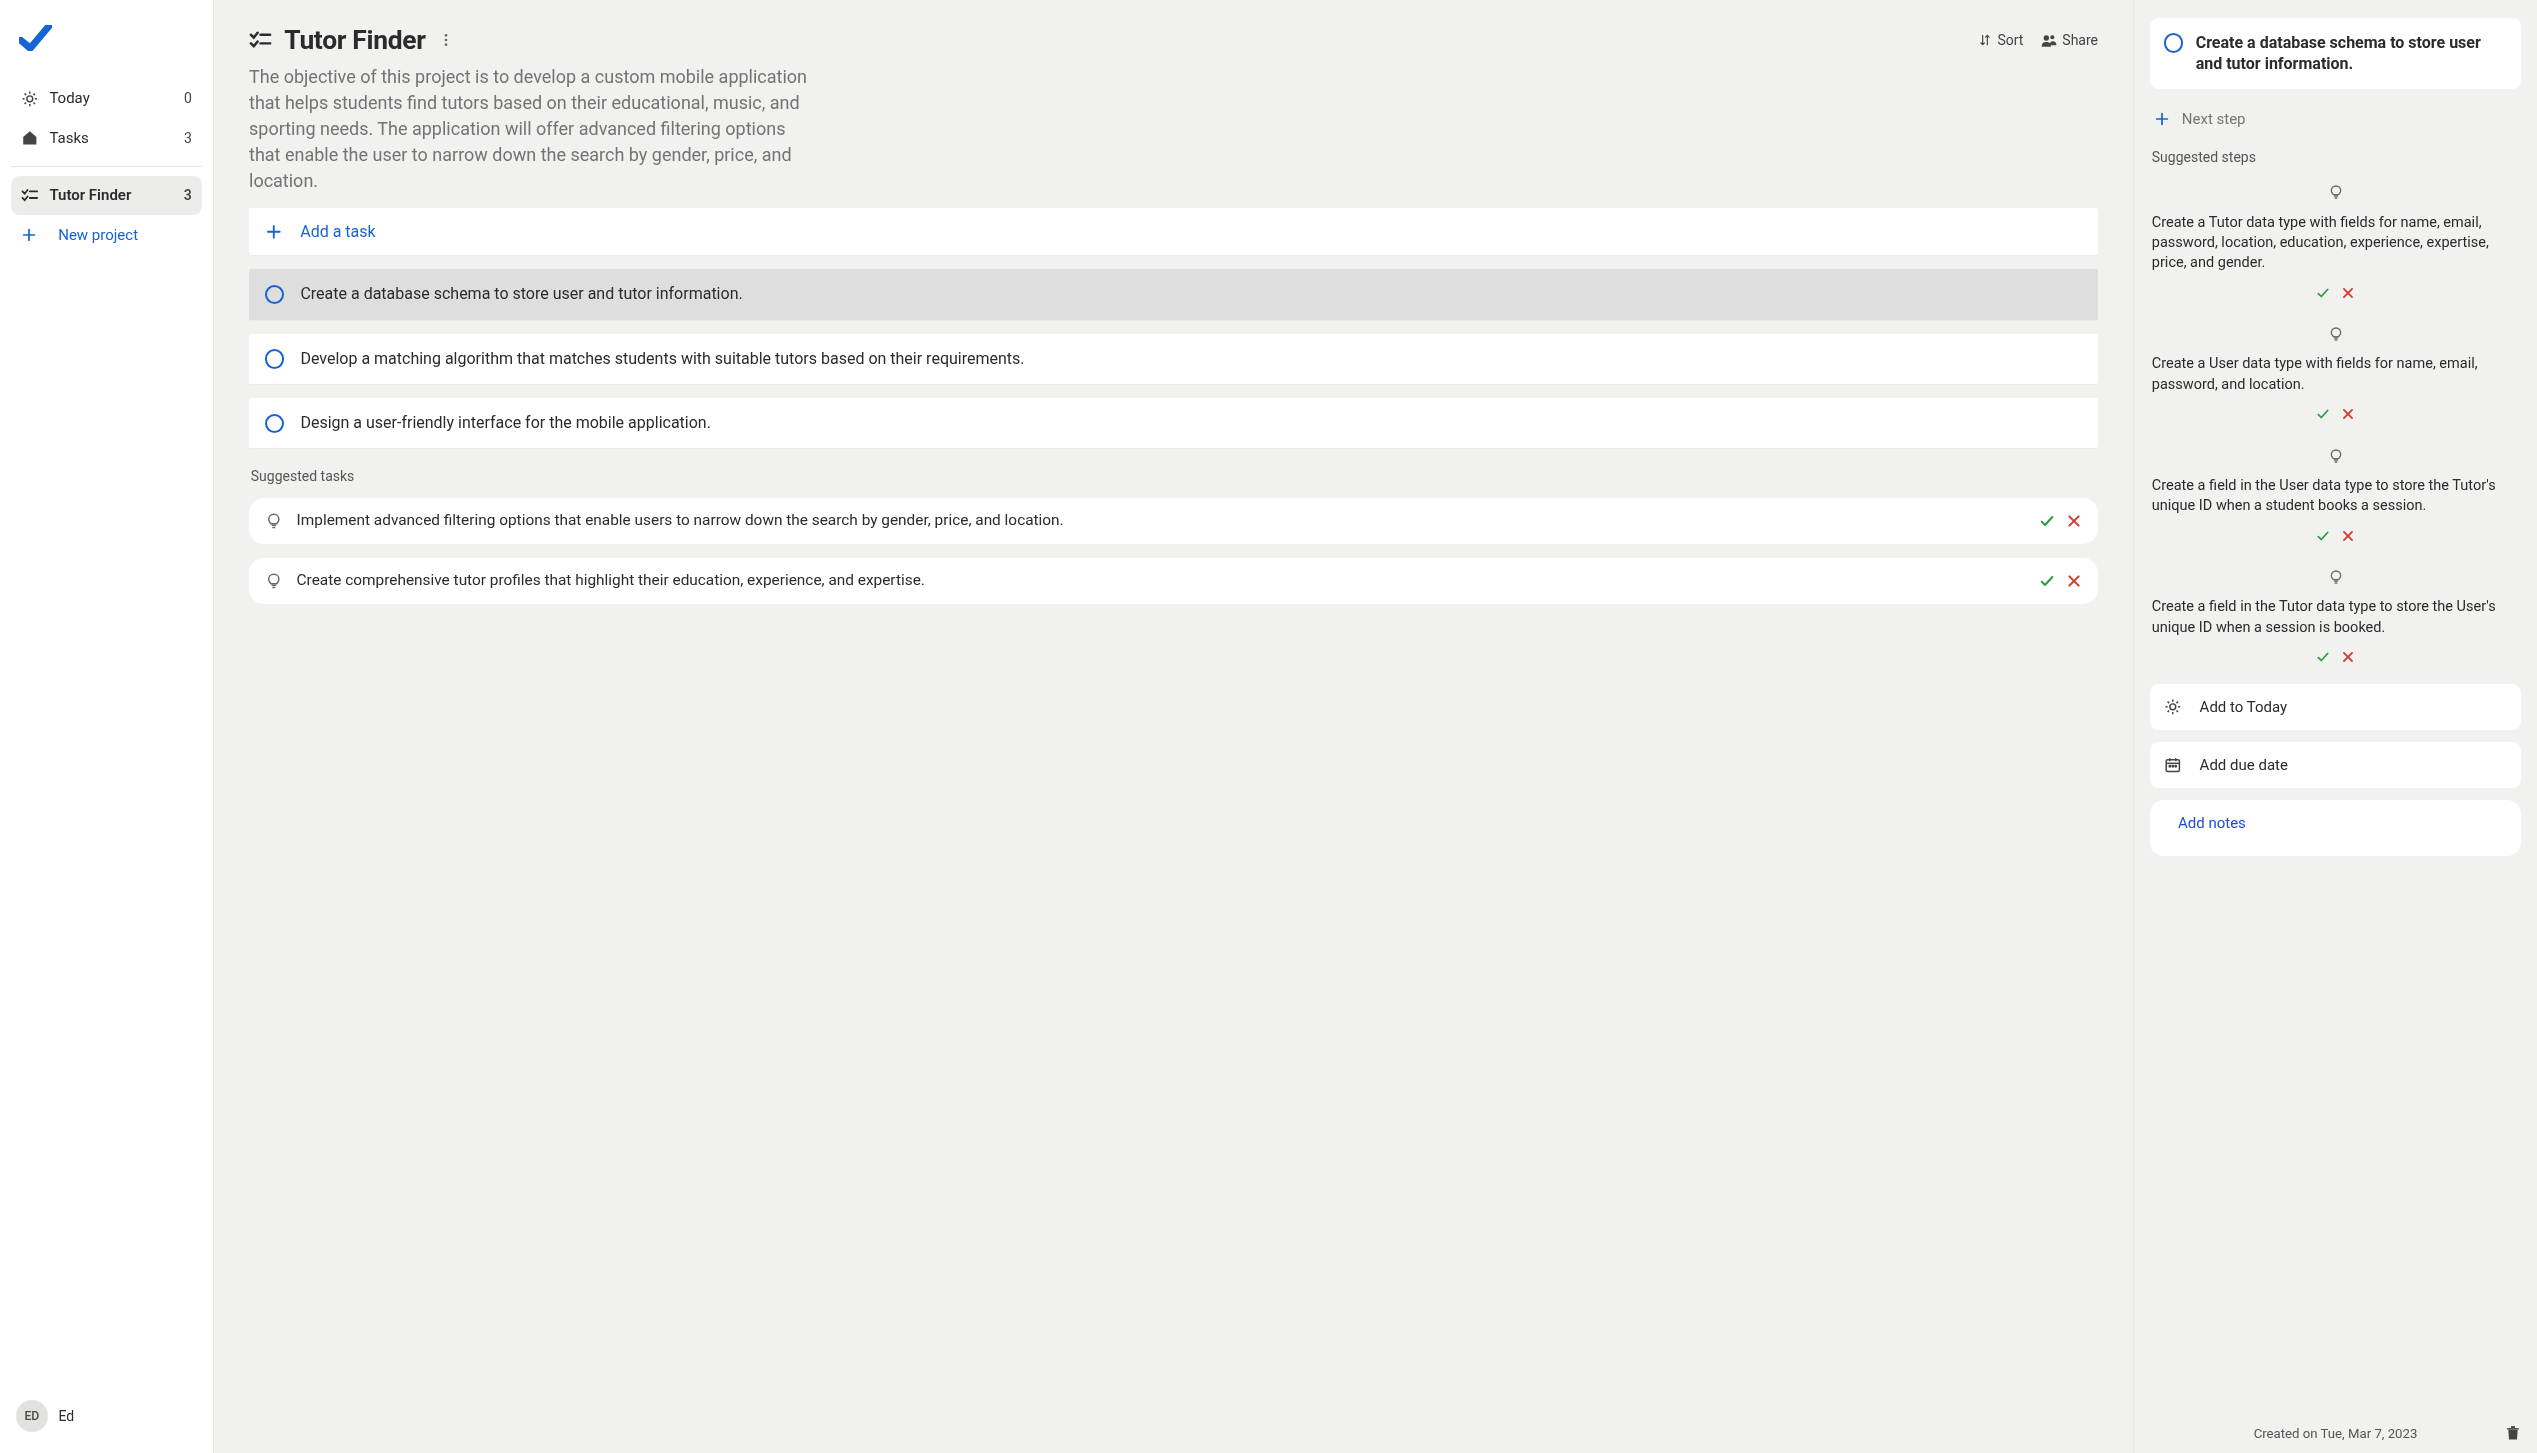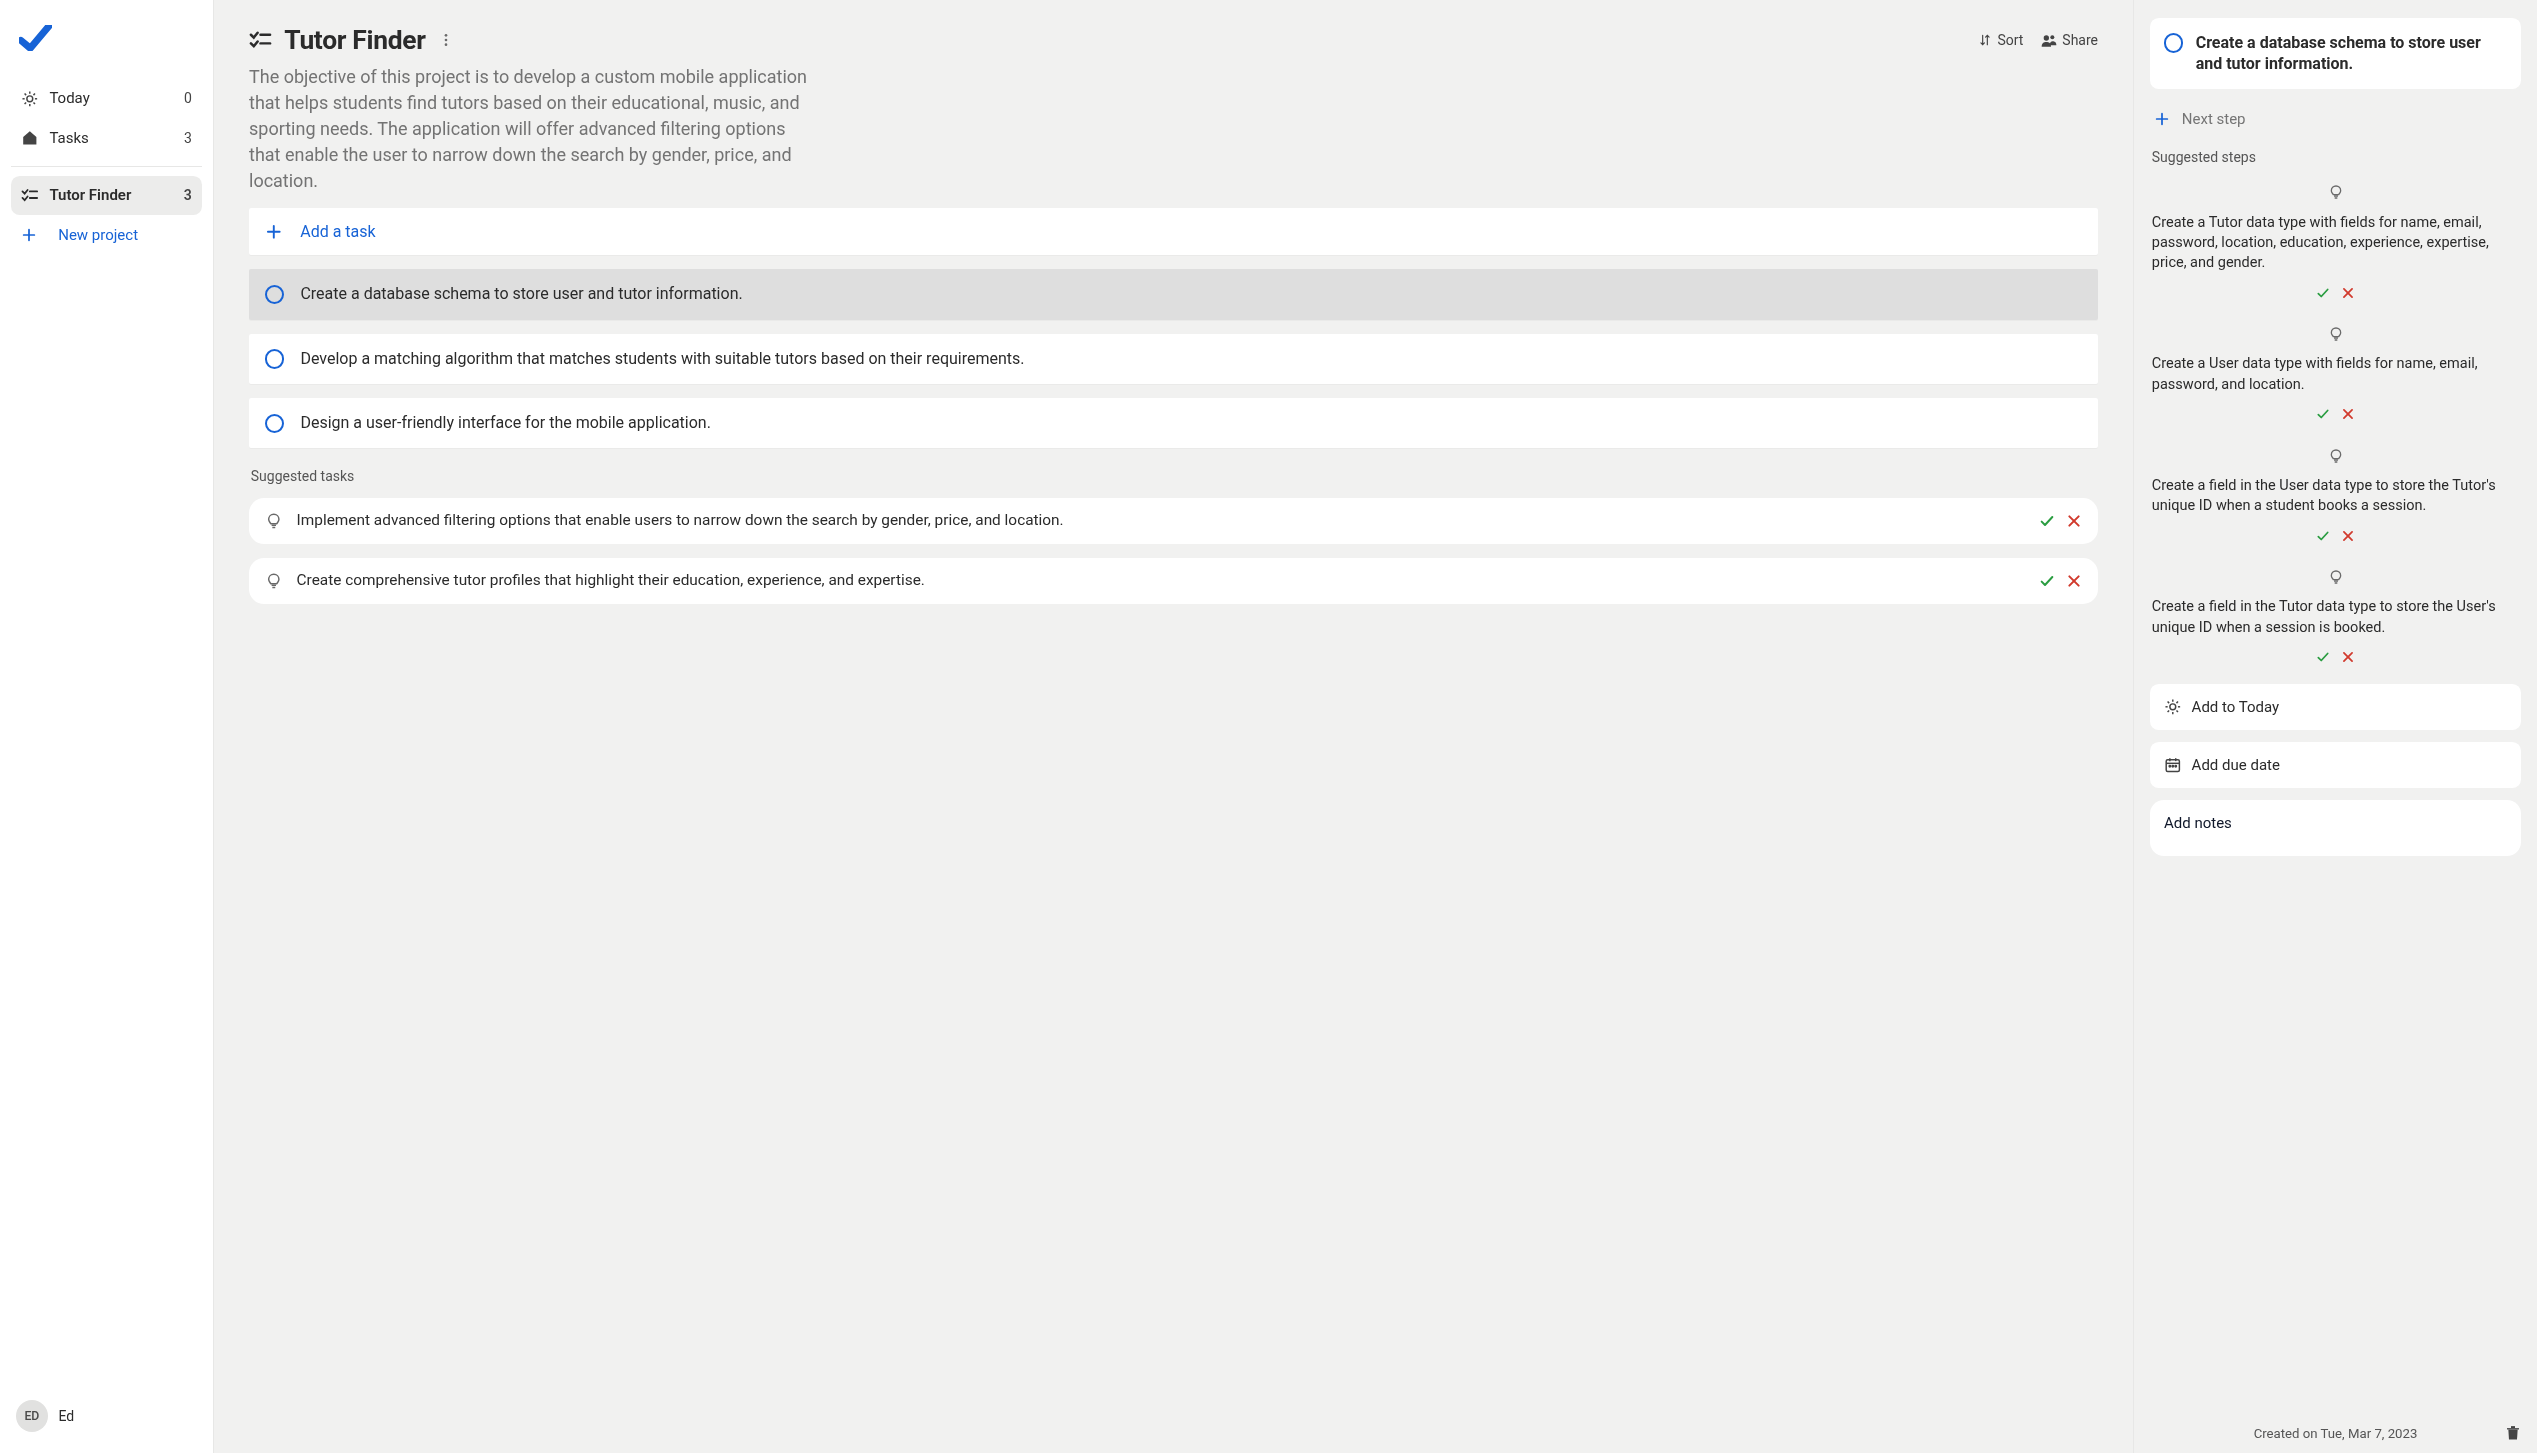--- a/index.html
+++ b/index.html
@@ -197,31 +197,31 @@
     flex-direction: column;
   }
   .step-row .task-text { font-size: 14.5px; color: #2b2b2b; line-height: 1.4; }
 
   .meta-card {
     background: #fff;
     border-radius: 8.8px;
     padding: 14px 14px;
     display: flex;
     align-items: center;
-    gap: 10px;
+    gap: 18px;
     font-size: 15px;
     color: #2b2b2b;
     cursor: pointer;
   }
   .notes-card {
     background: #fff;
     border-radius: 14px;
-    padding: 14px 14px;
+    padding: 14px 28px;
     min-height: 56px;
-    color: #0f172a;
+    color: #1d4ed8;
     font-size: 15px;
   }
 
   .detail-footer {
     margin-top: auto;
     display: flex;
     align-items: center;
     justify-content: center;
     gap: 10.6px;
     color: #555;

